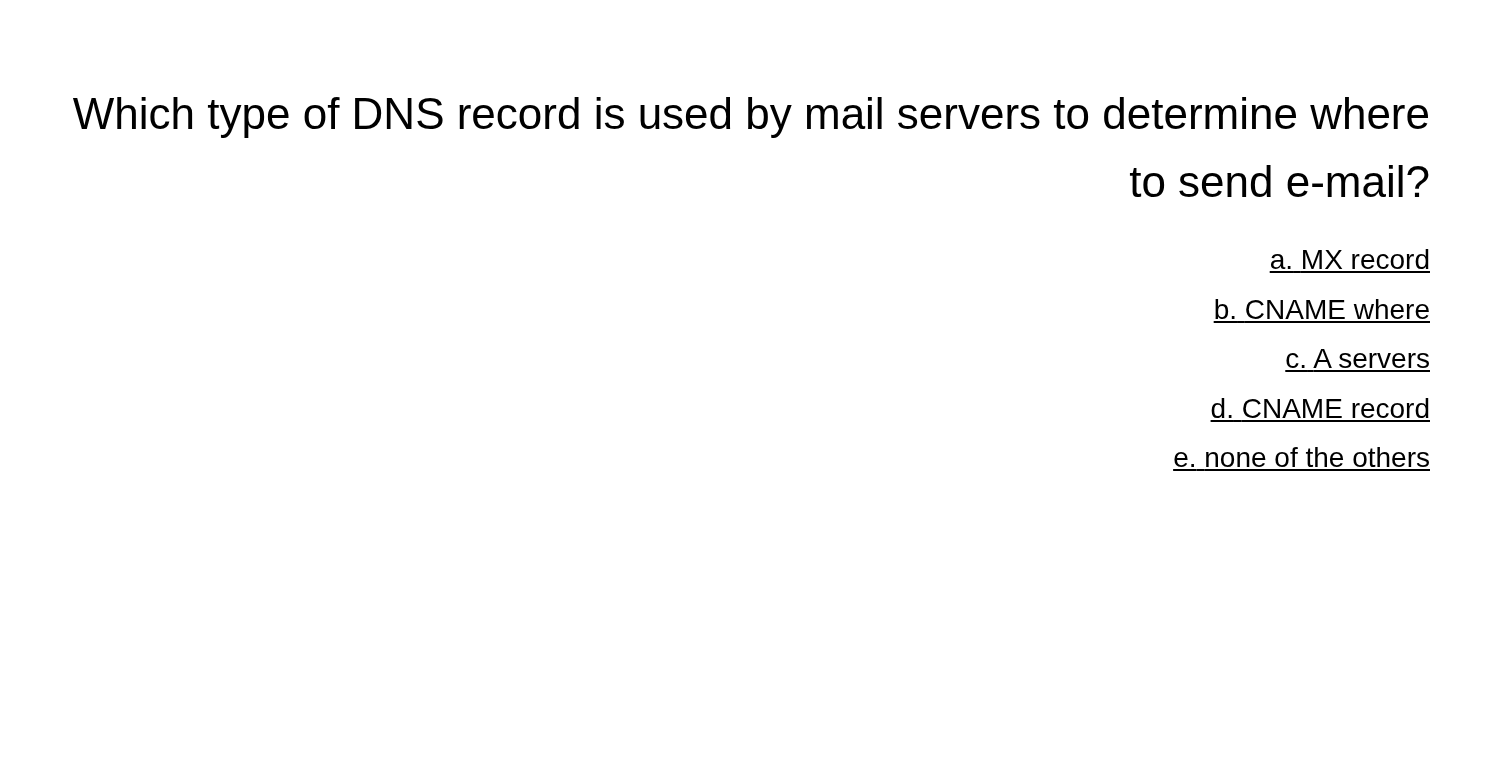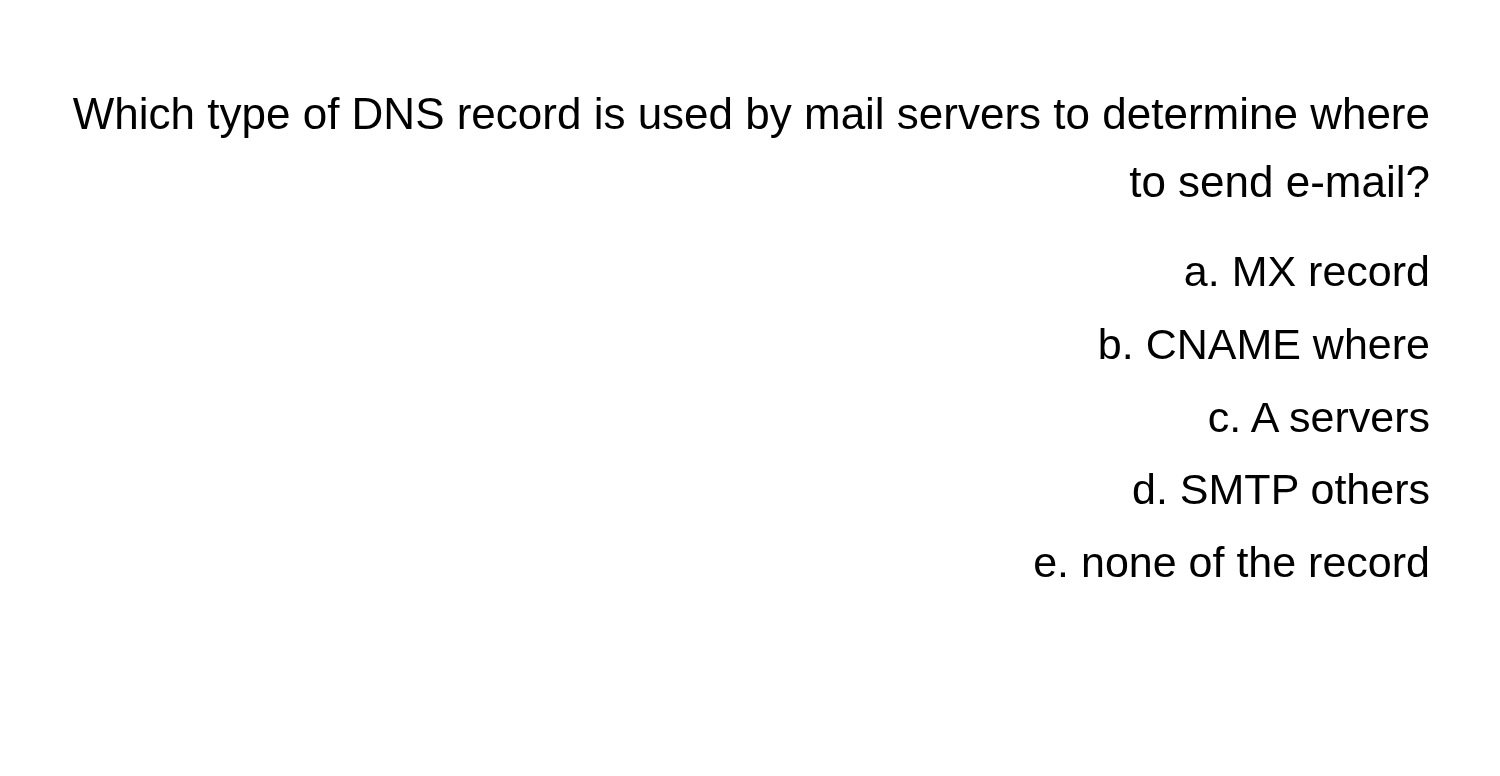--- a/index.html
+++ b/index.html
@@ -16,24 +16,25 @@
       color: #000000;
       padding: 80px 70px;
     }
     .question {
       font-size: 44px;
       line-height: 1.55;
       margin-bottom: 22px;
       font-weight: 400;
     }
     .option {
-      font-size: 43px;
+      font-size: 28px;
       line-height: 1.55;
       margin-bottom: 6px;
       font-weight: 400;
+      text-decoration: underline;
     }
   </style>
 </head>
 <body>
 
 <div class="question">Which type of DNS record is used by mail servers to determine where to send e-mail?</div>
 
 <div class="option">
   <span>a.</span>
   <span>MX record</span>
@@ -44,19 +45,19 @@
   <span>CNAME where</span>
 </div>
 
 <div class="option">
   <span>c.</span>
   <span>A servers</span>
 </div>
 
 <div class="option">
   <span>d.</span>
-  <span>SMTP others</span>
+  <span>CNAME record</span>
 </div>
 
 <div class="option">
   <span>e.</span>
-  <span>none of the record</span>
+  <span>none of the others</span>
 </div>
 
 </body></html>

